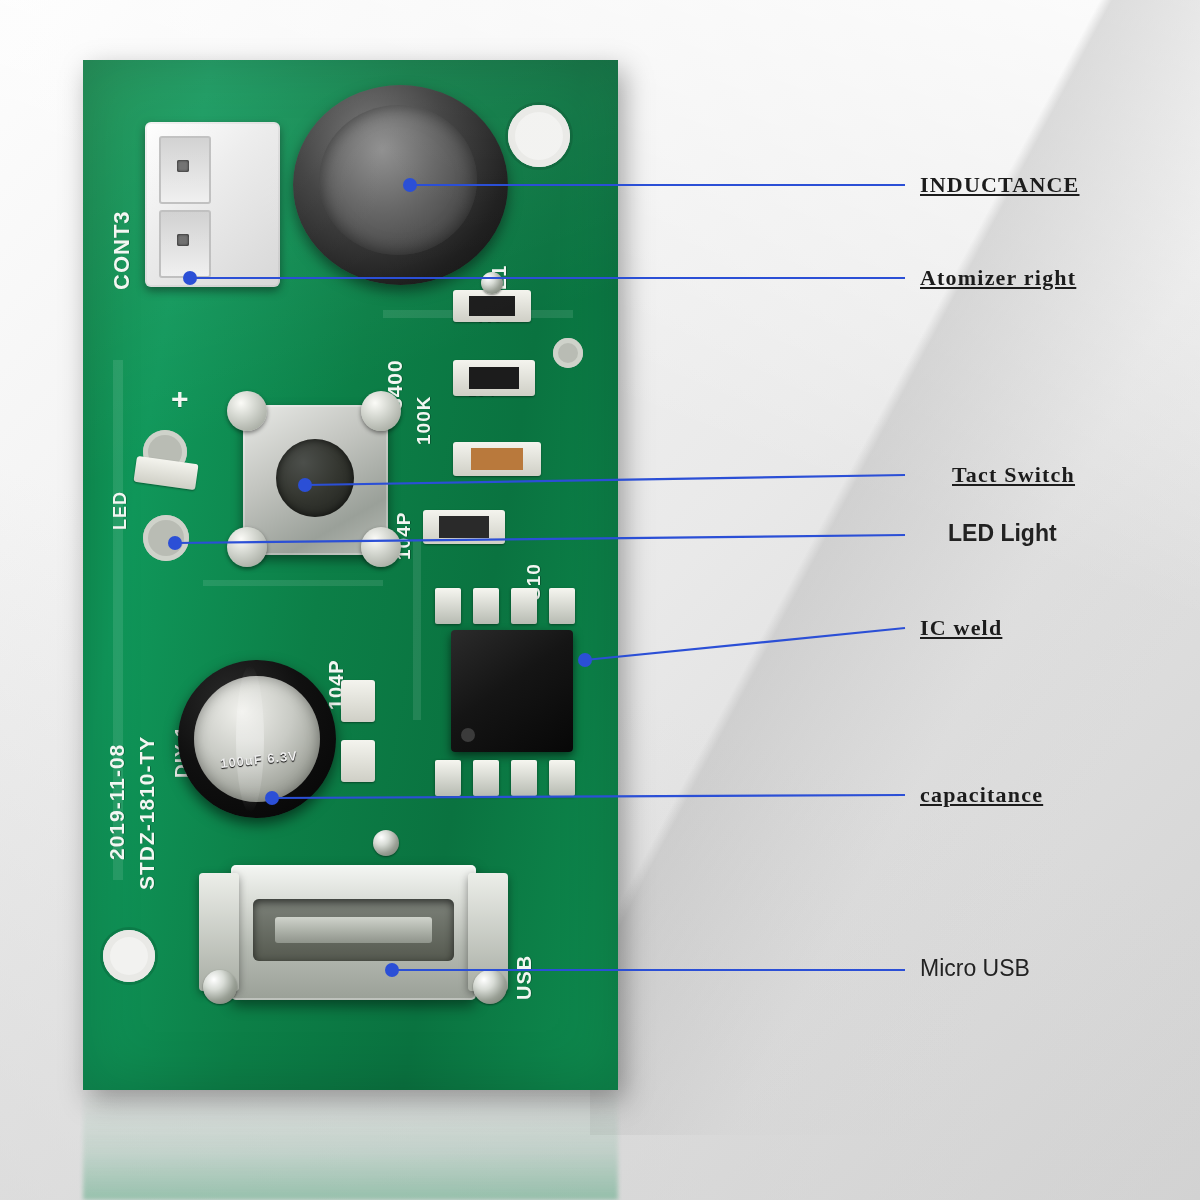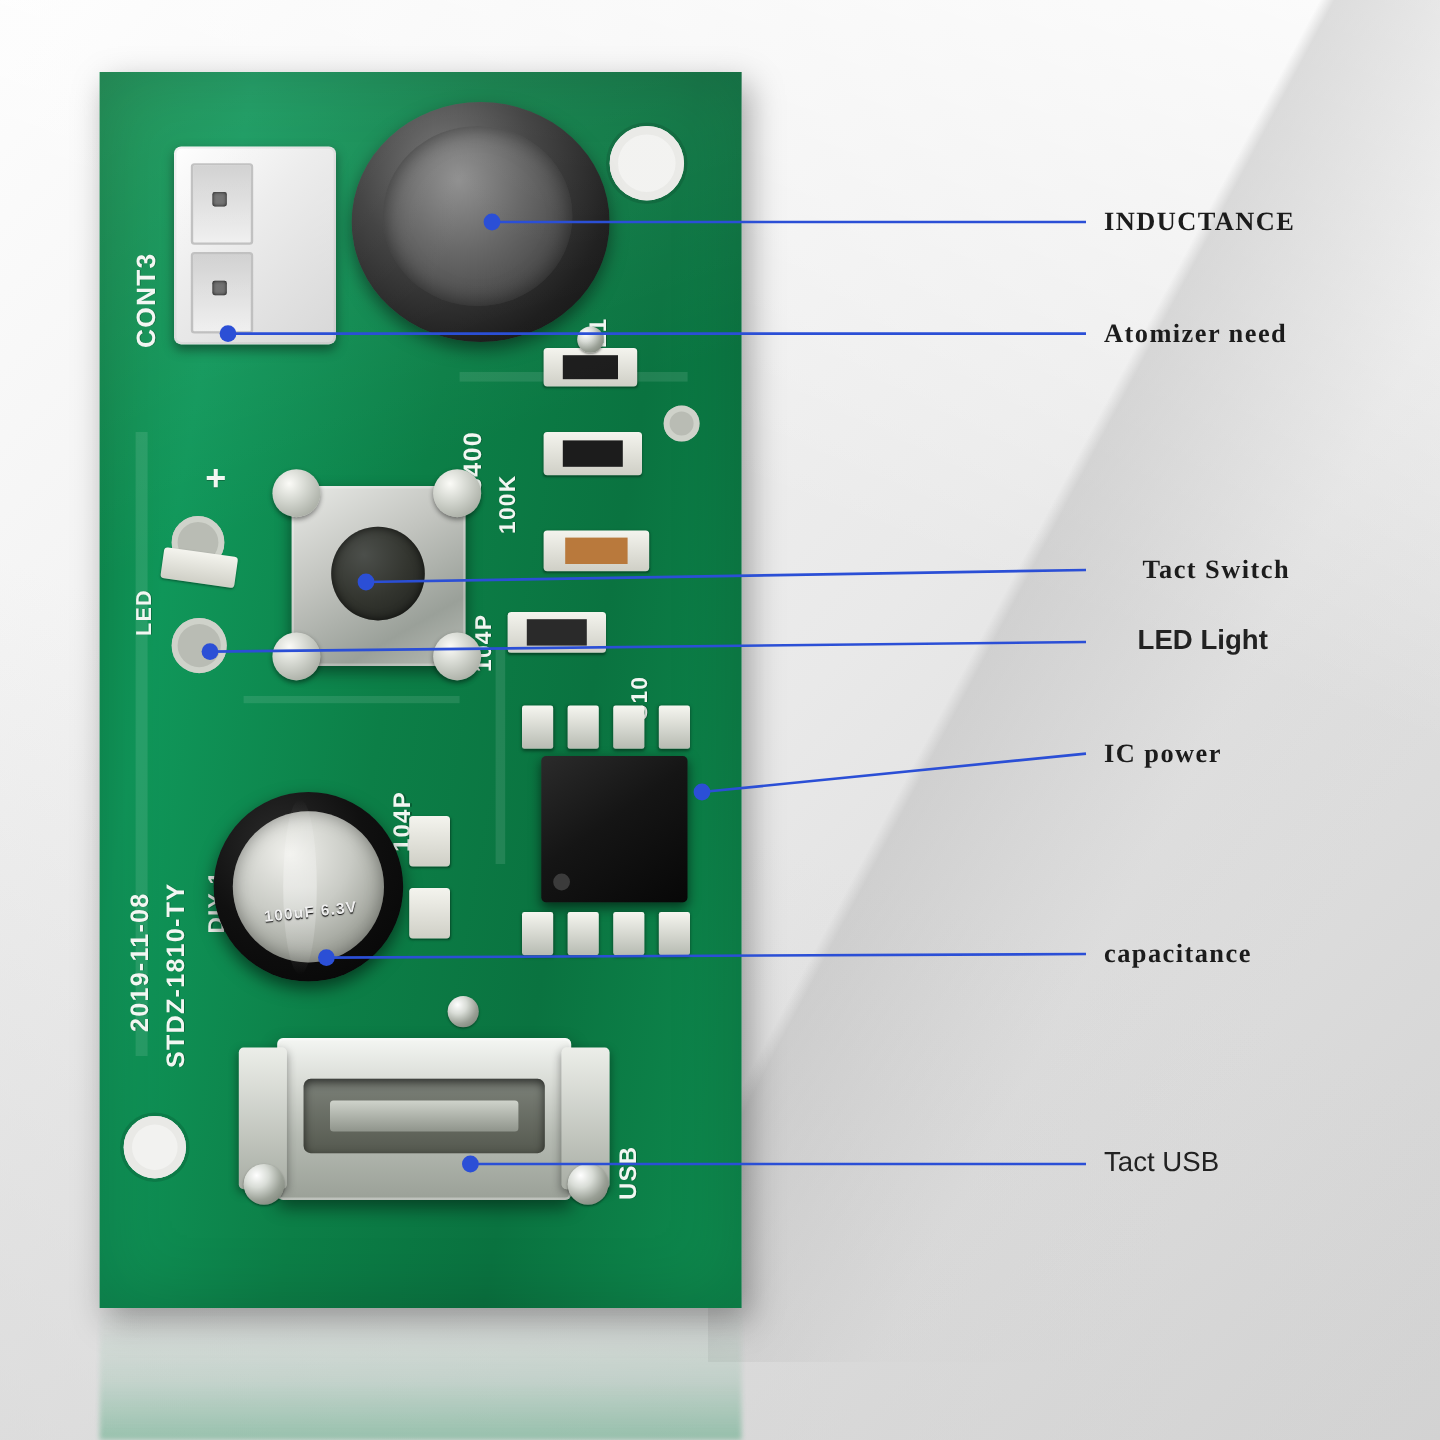--- a/index.html
+++ b/index.html
@@ -127,21 +127,21 @@
     background:linear-gradient(180deg, rgba(16,140,80,.45) 0%, rgba(16,140,80,.16) 45%, rgba(16,140,80,0) 100%);
     filter:blur(2px);
     transform:scaleY(-1);
     opacity:.75;
   }
   
   #lines{position:absolute;left:0;top:0;width:1200px;height:1200px;pointer-events:none;}
   .label{
     position:absolute;color:#1c1c1c;white-space:nowrap;
   }
-  .label.serif{font-family:"Liberation Serif", serif;font-weight:bold;letter-spacing:1.2px;font-size:22px;}
+  .label.serif{font-family:"Liberation Serif", serif;font-weight:bold;letter-spacing:1.2px;font-size:22px;text-decoration:underline;}
   .label.sans{font-family:"Liberation Sans", sans-serif;font-size:23px;letter-spacing:0px;color:#222;}
   #note{
     position:absolute;left:630px;top:352px;width:555px;
     font-family:"Liberation Serif", serif;font-weight:bold;font-size:21.5px;line-height:29px;
     color:#2b4fd6;letter-spacing:.6px;
   }
 </style>
 </head>
 <body>
 
@@ -261,20 +261,20 @@
       <circle cx="190" cy="278" r="7"></circle>
       <circle cx="305" cy="485" r="7"></circle>
       <circle cx="175" cy="543" r="7"></circle>
       <circle cx="585" cy="660" r="7"></circle>
       <circle cx="272" cy="798" r="7"></circle>
       <circle cx="392" cy="970" r="7"></circle>
     </g>
   </svg>
 
   <div class="label serif" style="left:920px;top:172px;">INDUCTANCE</div>
-  <div class="label serif" style="left:920px;top:265px;">Atomizer need</div>
+  <div class="label serif" style="left:920px;top:265px;">Atomizer right</div>
   <div class="label serif" style="left:920px;top:462px;margin-left:32px;">Tact Switch</div>
   <div class="label sans" style="left:948px;top:520px;font-weight:bold;">LED Light</div>
-  <div class="label serif" style="left:920px;top:615px;">IC power</div>
+  <div class="label serif" style="left:920px;top:615px;">IC weld</div>
   <div class="label serif" style="left:920px;top:782px;">capacitance</div>
-  <div class="label sans" style="left:920px;top:955px;">Tact USB</div>
+  <div class="label sans" style="left:920px;top:955px;">Micro USB</div>
 
 </div>
 
 </body></html>

